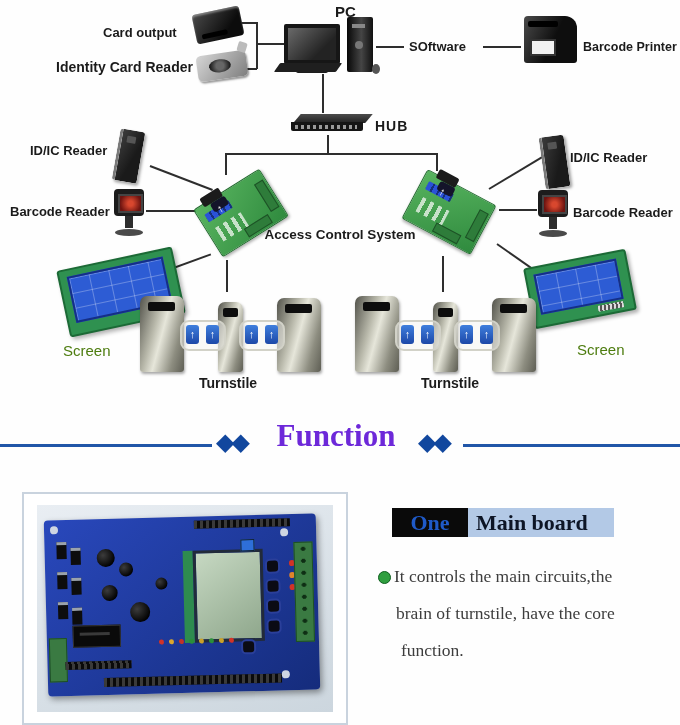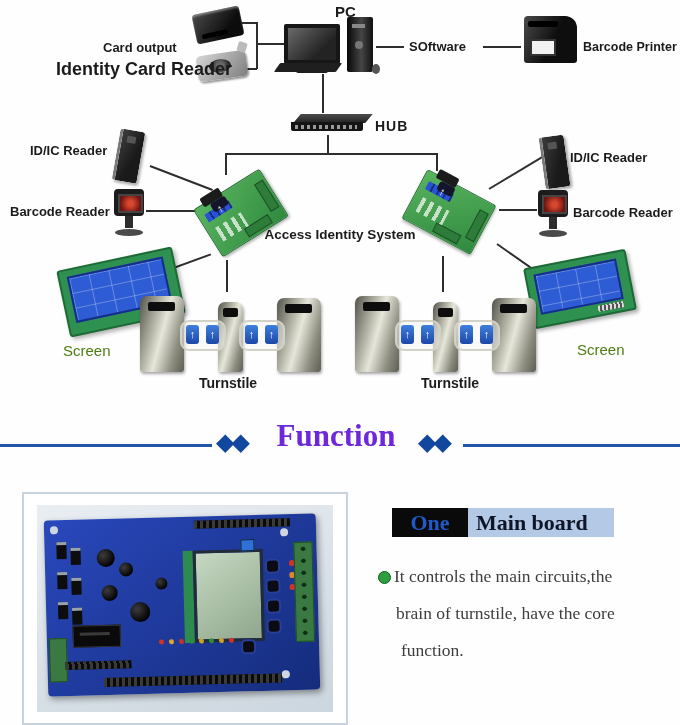--- a/index.html
+++ b/index.html
@@ -251,27 +251,27 @@
       <div class="wing" style="left:40px;width:42px;">
           <div class="chip" style="left:4px;"></div>
           <div class="chip" style="left:24px;"></div>
         </div>
       <div class="wing" style="left:99px;width:42px;">
           <div class="chip" style="left:4px;"></div>
           <div class="chip" style="left:24px;"></div>
         </div>
     </div>
 
-    <div class="lbl" style="left:103px;top:40px;">Card output</div>
-    <div class="lbl" style="left:56px;top:59px;font-size:18px;">Identity Card Reader</div>
+    <div class="lbl" style="left:103px;top:25px;">Card output</div>
+    <div class="lbl" style="left:56px;top:59px;font-size:14px;">Identity Card Reader</div>
     <div class="lbl" style="left:311px;top:3px;font-size:15px;margin-left:24px;">PC</div>
     <div class="lbl" style="left:409px;top:39px;">SOftware</div>
     <div class="lbl" style="left:583px;top:40px;font-size:12.5px;">Barcode Printer</div>
     <div class="lbl" style="left:375px;top:118px;font-size:14px;letter-spacing:1px;">HUB</div>
-    <div class="lbl" style="left:255px;top:227px;width:170px;text-align:center;font-size:13.5px;">Access Identity System</div>
+    <div class="lbl" style="left:255px;top:227px;width:170px;text-align:center;font-size:13.5px;">Access Control System</div>
     <div class="lbl" style="left:30px;top:143px;">ID/IC Reader</div>
     <div class="lbl" style="left:10px;top:204px;">Barcode Reader</div>
     <div class="lbl" style="left:570px;top:150px;">ID/IC Reader</div>
     <div class="lbl" style="left:573px;top:205px;">Barcode Reader</div>
     <div class="lbl light" style="left:63px;top:342px;">Screen</div>
     <div class="lbl light" style="left:577px;top:341px;">Screen</div>
     <div class="lbl" style="left:199px;top:375px;font-size:14px;">Turnstile</div>
     <div class="lbl" style="left:421px;top:375px;font-size:14px;">Turnstile</div>
   </div>
 

